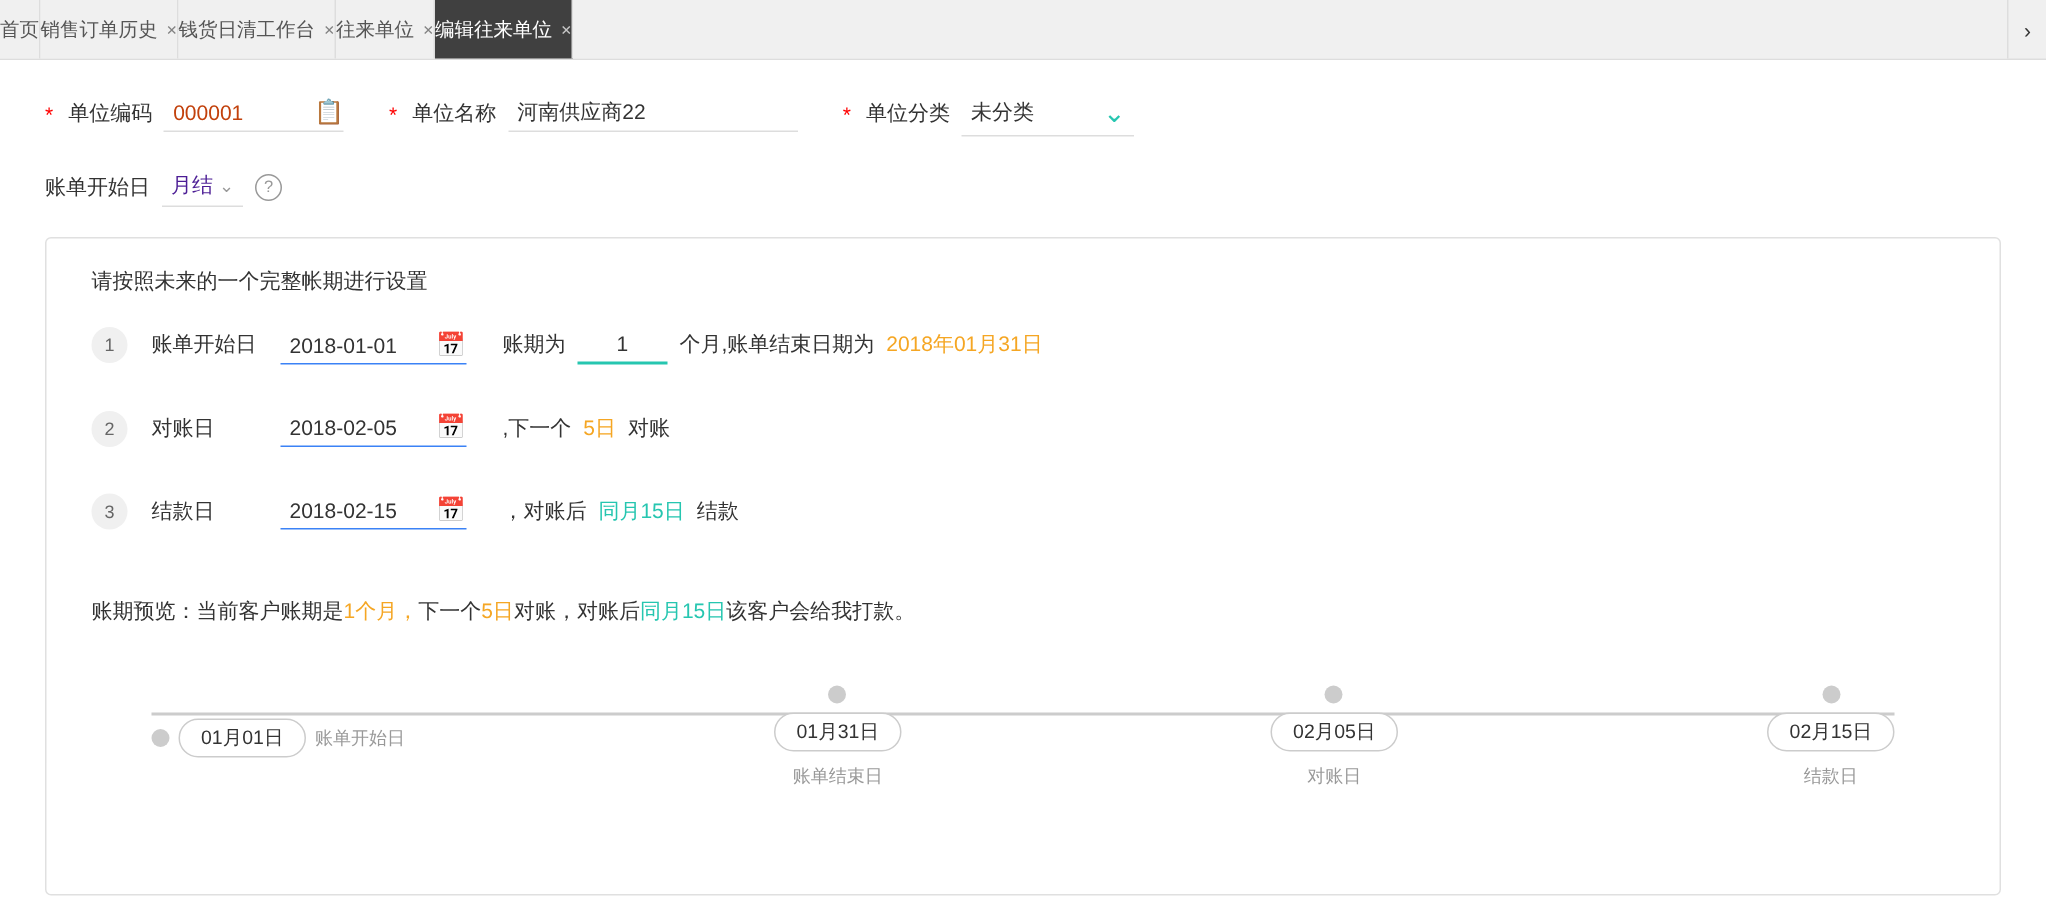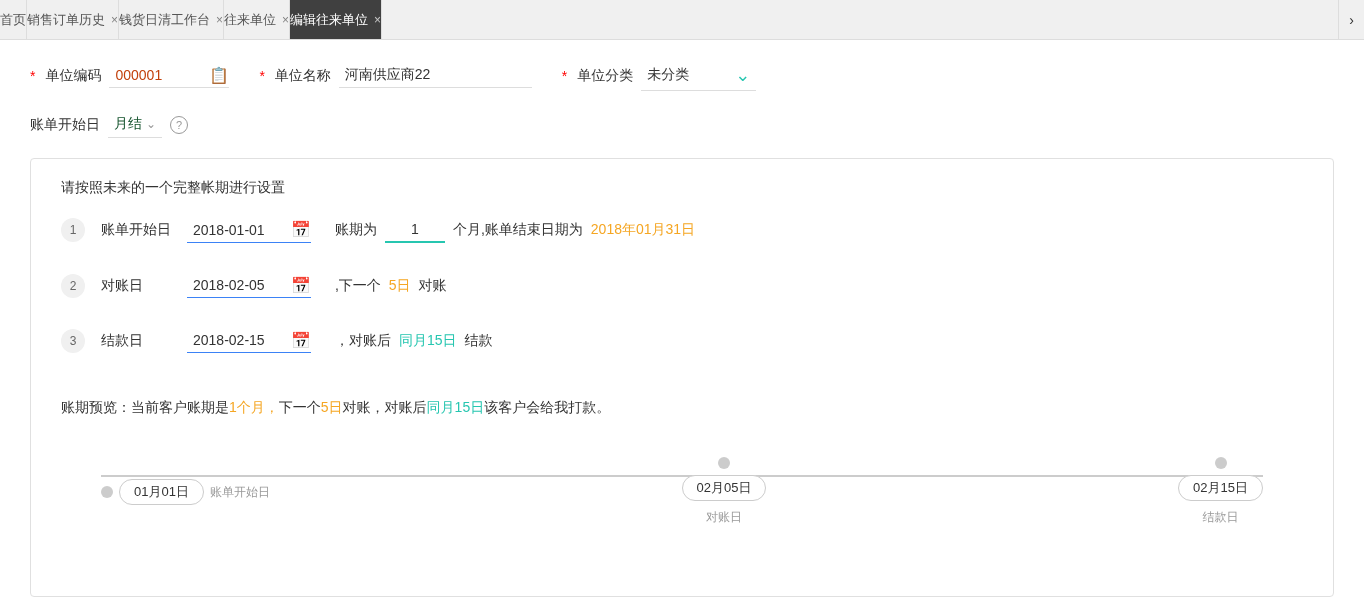--- a/index.html
+++ b/index.html
@@ -140,21 +140,21 @@
 
     .select-wrapper {
       display: flex;
       align-items: center;
       border-bottom: 1px solid #ddd;
       gap: 4px;
       padding: 4px 6px;
       cursor: pointer;
     }
     .select-value {
-      color: #14532d;
+      color: #4c1d95;
       font-size: 14px;
     }
     .select-arrow {
       color: #999;
       font-size: 12px;
     }
 
     .category-select {
       display: flex;
       align-items: center;
@@ -384,20 +384,25 @@
         <div style="position: absolute; left: 40px; right: 40px; height: 2px; background: #ccc; top: 28px;"></div>
 
         <div style="display: flex; justify-content: space-between; position: relative; z-index: 1;">
 
           <div style="display: flex; flex-direction: row; align-items: center; gap: 6px;">
             <div style="width: 12px; height: 12px; border-radius: 50%; background: #ccc;"></div>
             <div style="background:#fff; border:1px solid #ccc; border-radius:14px; padding:3px 14px; font-size:13px; color:#333;">01月01日</div>
             <div style="font-size:12px; color:#999; margin-top:2px;">账单开始日</div>
           </div>
 
+          <div style="display: flex; flex-direction: column; align-items: center; gap: 6px;">
+            <div style="width: 12px; height: 12px; border-radius: 50%; background: #ccc;"></div>
+            <div style="background:#fff; border:1px solid #ccc; border-radius:14px; padding:3px 14px; font-size:13px; color:#333;">01月31日</div>
+            <div style="font-size:12px; color:#999; margin-top:2px;">账单结束日</div>
+          </div>
 
           <div style="display: flex; flex-direction: column; align-items: center; gap: 6px;">
             <div style="width: 12px; height: 12px; border-radius: 50%; background: #ccc;"></div>
             <div style="background:#fff; border:1px solid #ccc; border-radius:14px; padding:3px 14px; font-size:13px; color:#333;">02月05日</div>
             <div style="font-size:12px; color:#999; margin-top:2px;">对账日</div>
           </div>
 
           <div style="display: flex; flex-direction: column; align-items: center; gap: 6px;">
             <div style="width: 12px; height: 12px; border-radius: 50%; background: #ccc;"></div>
             <div style="background:#fff; border:1px solid #ccc; border-radius:14px; padding:3px 14px; font-size:13px; color:#333;">02月15日</div>

